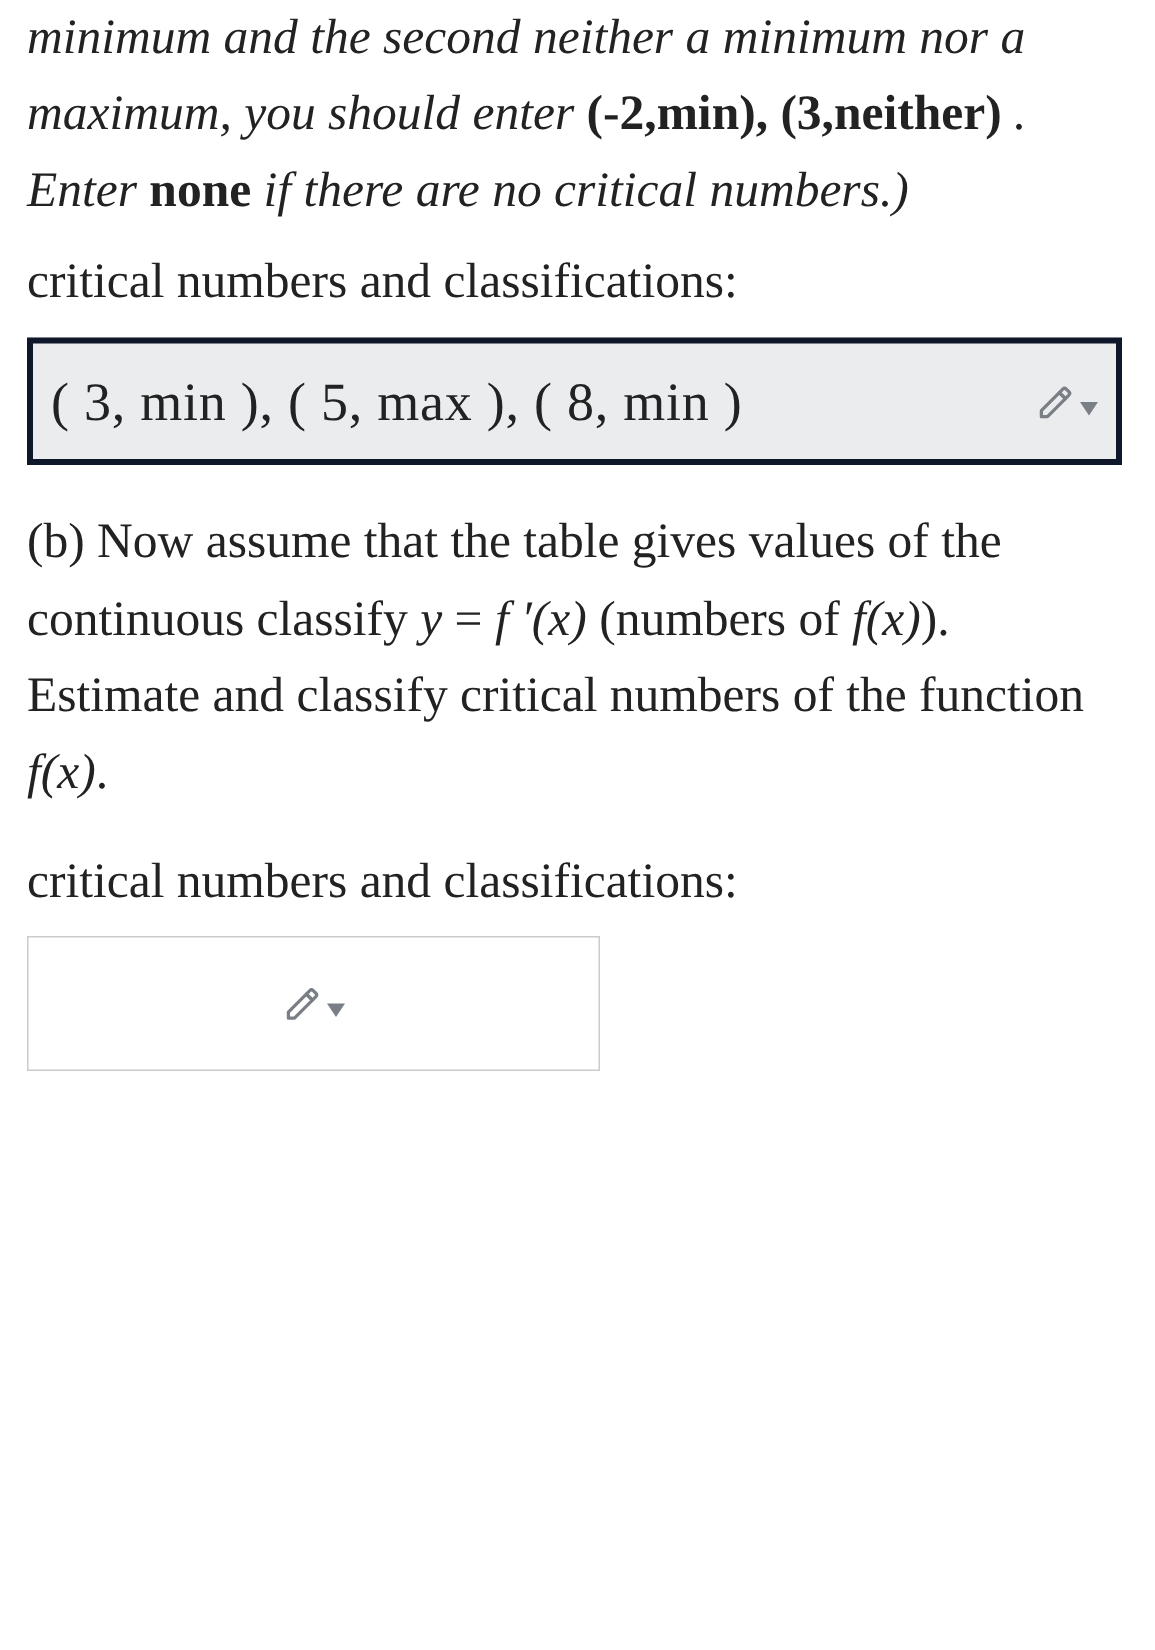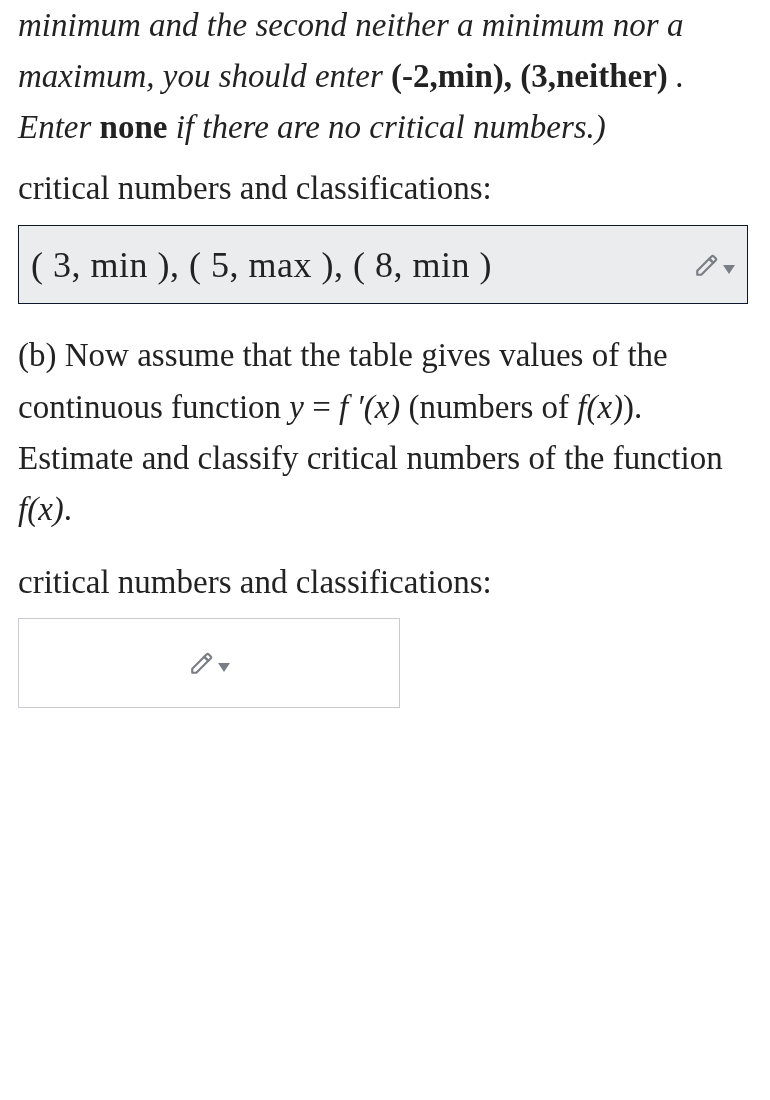--- a/index.html
+++ b/index.html
@@ -16,21 +16,21 @@
     padding: 0 18px 28px 18px;
     font-size: 33px;
     line-height: 1.55;
   }
   .ital { font-style: italic; }
   .bold { font-weight: 700; font-style: normal; }
   .para { margin: 0 0 10px 0; }
 
   .answer-filled {
     background: #ebecee;
-    border: 1px solid #0f172a;
+    border: 4px solid #0f172a;
     padding: 12px 12px 10px 12px;
     margin: 8px 0 26px 0;
     display: flex;
     align-items: center;
     justify-content: space-between;
     font-family: "Times New Roman", Georgia, serif;
   }
   .answer-math {
     font-size: 36px;
     letter-spacing: 0.5px;
@@ -83,21 +83,21 @@
     <span class="icon-edit">
       <svg width="26" height="26" viewBox="0 0 24 24" fill="none" stroke="#7a7e85" stroke-width="2" stroke-linecap="round" stroke-linejoin="round">
         <path d="M3 17.25V21h3.75L17.81 9.94l-3.75-3.75L3 17.25z"></path>
         <path d="M14.06 6.19l3.75 3.75 2.12-2.12a1.5 1.5 0 0 0 0-2.12l-1.63-1.63a1.5 1.5 0 0 0-2.12 0l-2.12 2.12z"></path>
       </svg>
       <span class="icon-caret"></span>
     </span>
   </div>
 
   <p class="para">
-    <span>(b)</span><span> Now assume that the table gives values of the continuous function </span><span class="math">y</span><span> = </span><span class="math">f ′(x)</span><span> (numbers of </span><span class="math">f(x)</span><span>). Estimate and classify critical numbers of the function </span><span class="math">f(x)</span><span>.</span>
+    <span>(b)</span><span> Now assume that the table gives values of the continuous classify </span><span class="math">y</span><span> = </span><span class="math">f ′(x)</span><span> (numbers of </span><span class="math">f(x)</span><span>). Estimate and classify critical numbers of the function </span><span class="math">f(x)</span><span>.</span>
   </p>
 
   <p class="para" style="margin-top:22px;">critical numbers and classifications:</p>
 
   <div class="answer-empty">
     <span class="icon-edit">
       <svg width="26" height="26" viewBox="0 0 24 24" fill="none" stroke="#7a7e85" stroke-width="2" stroke-linecap="round" stroke-linejoin="round">
         <path d="M3 17.25V21h3.75L17.81 9.94l-3.75-3.75L3 17.25z"></path>
         <path d="M14.06 6.19l3.75 3.75 2.12-2.12a1.5 1.5 0 0 0 0-2.12l-1.63-1.63a1.5 1.5 0 0 0-2.12 0l-2.12 2.12z"></path>
       </svg>

